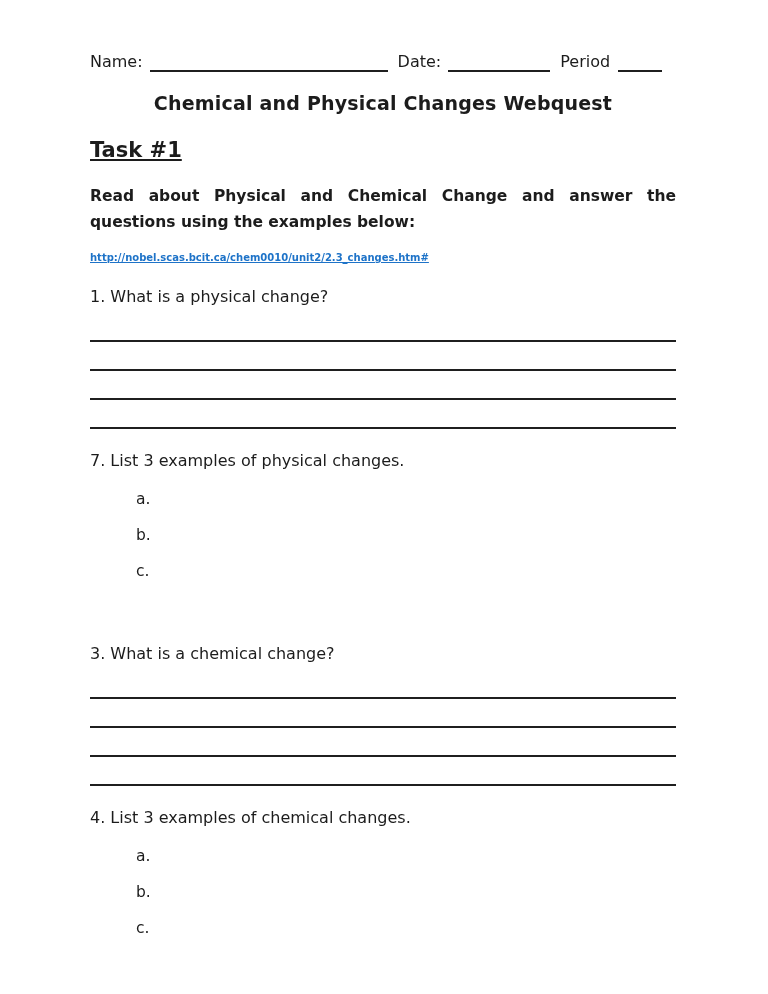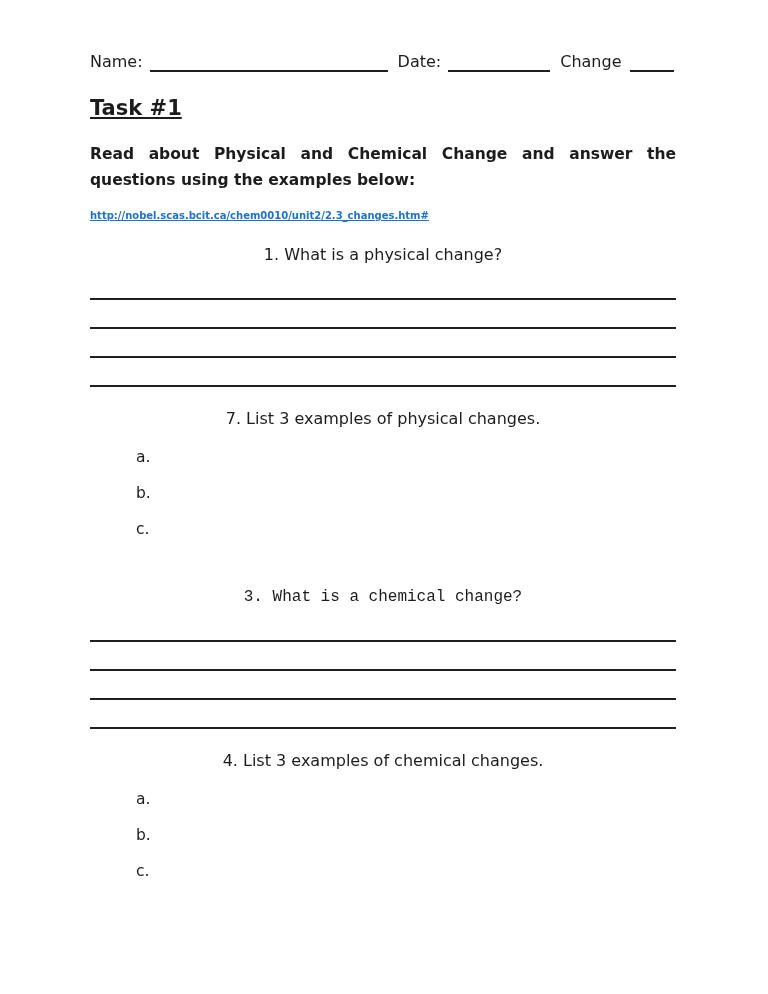--- a/index.html
+++ b/index.html
@@ -66,23 +66,22 @@
     font-size: 10px;
     font-weight: bold;
     text-decoration: underline;
     cursor: pointer;
   }
 
   .question {
     margin: 22px 0 0 0;
     font-size: 16px;
     line-height: 20px;
-    text-align: center;
   }
-  .q3 { margin-top: 50px; font-family: Liberation Mono, monospace; }
+  .q3 { margin-top: 65px; }
 
   .lines { margin-top: 6px; }
   .answer-line {
     height: 27px;
     border-bottom: 2px solid #1f1f1f;
   }
 
   .abc-list { margin: 2px 0 0 46px; }
   .abc-item {
     margin-top: 20px;
@@ -93,24 +92,25 @@
 </head>
 <body>
 
 <div class="page">
 
   <div class="header-row">
     <span class="lbl">Name:</span>
     <span class="blank name-blank"></span>
     <span class="lbl">Date:</span>
     <span class="blank date-blank"></span>
-    <span class="lbl">Change</span>
+    <span class="lbl">Period</span>
     <span class="blank period-blank"></span>
   </div>
 
+  <div class="doc-title">Chemical and Physical Changes Webquest</div>
 
   <div class="task-heading">Task #1</div>
 
   <p class="instructions">Read about Physical and Chemical Change and answer the questions using the examples below:</p>
 
   <a class="weblink" href="#" style="color: rgb(30, 115, 200);">http://nobel.scas.bcit.ca/chem0010/unit2/2.3_changes.htm#</a>
 
   <p class="question">1. What is a physical change?</p>
   <div class="lines">
     <div class="answer-line"></div>

